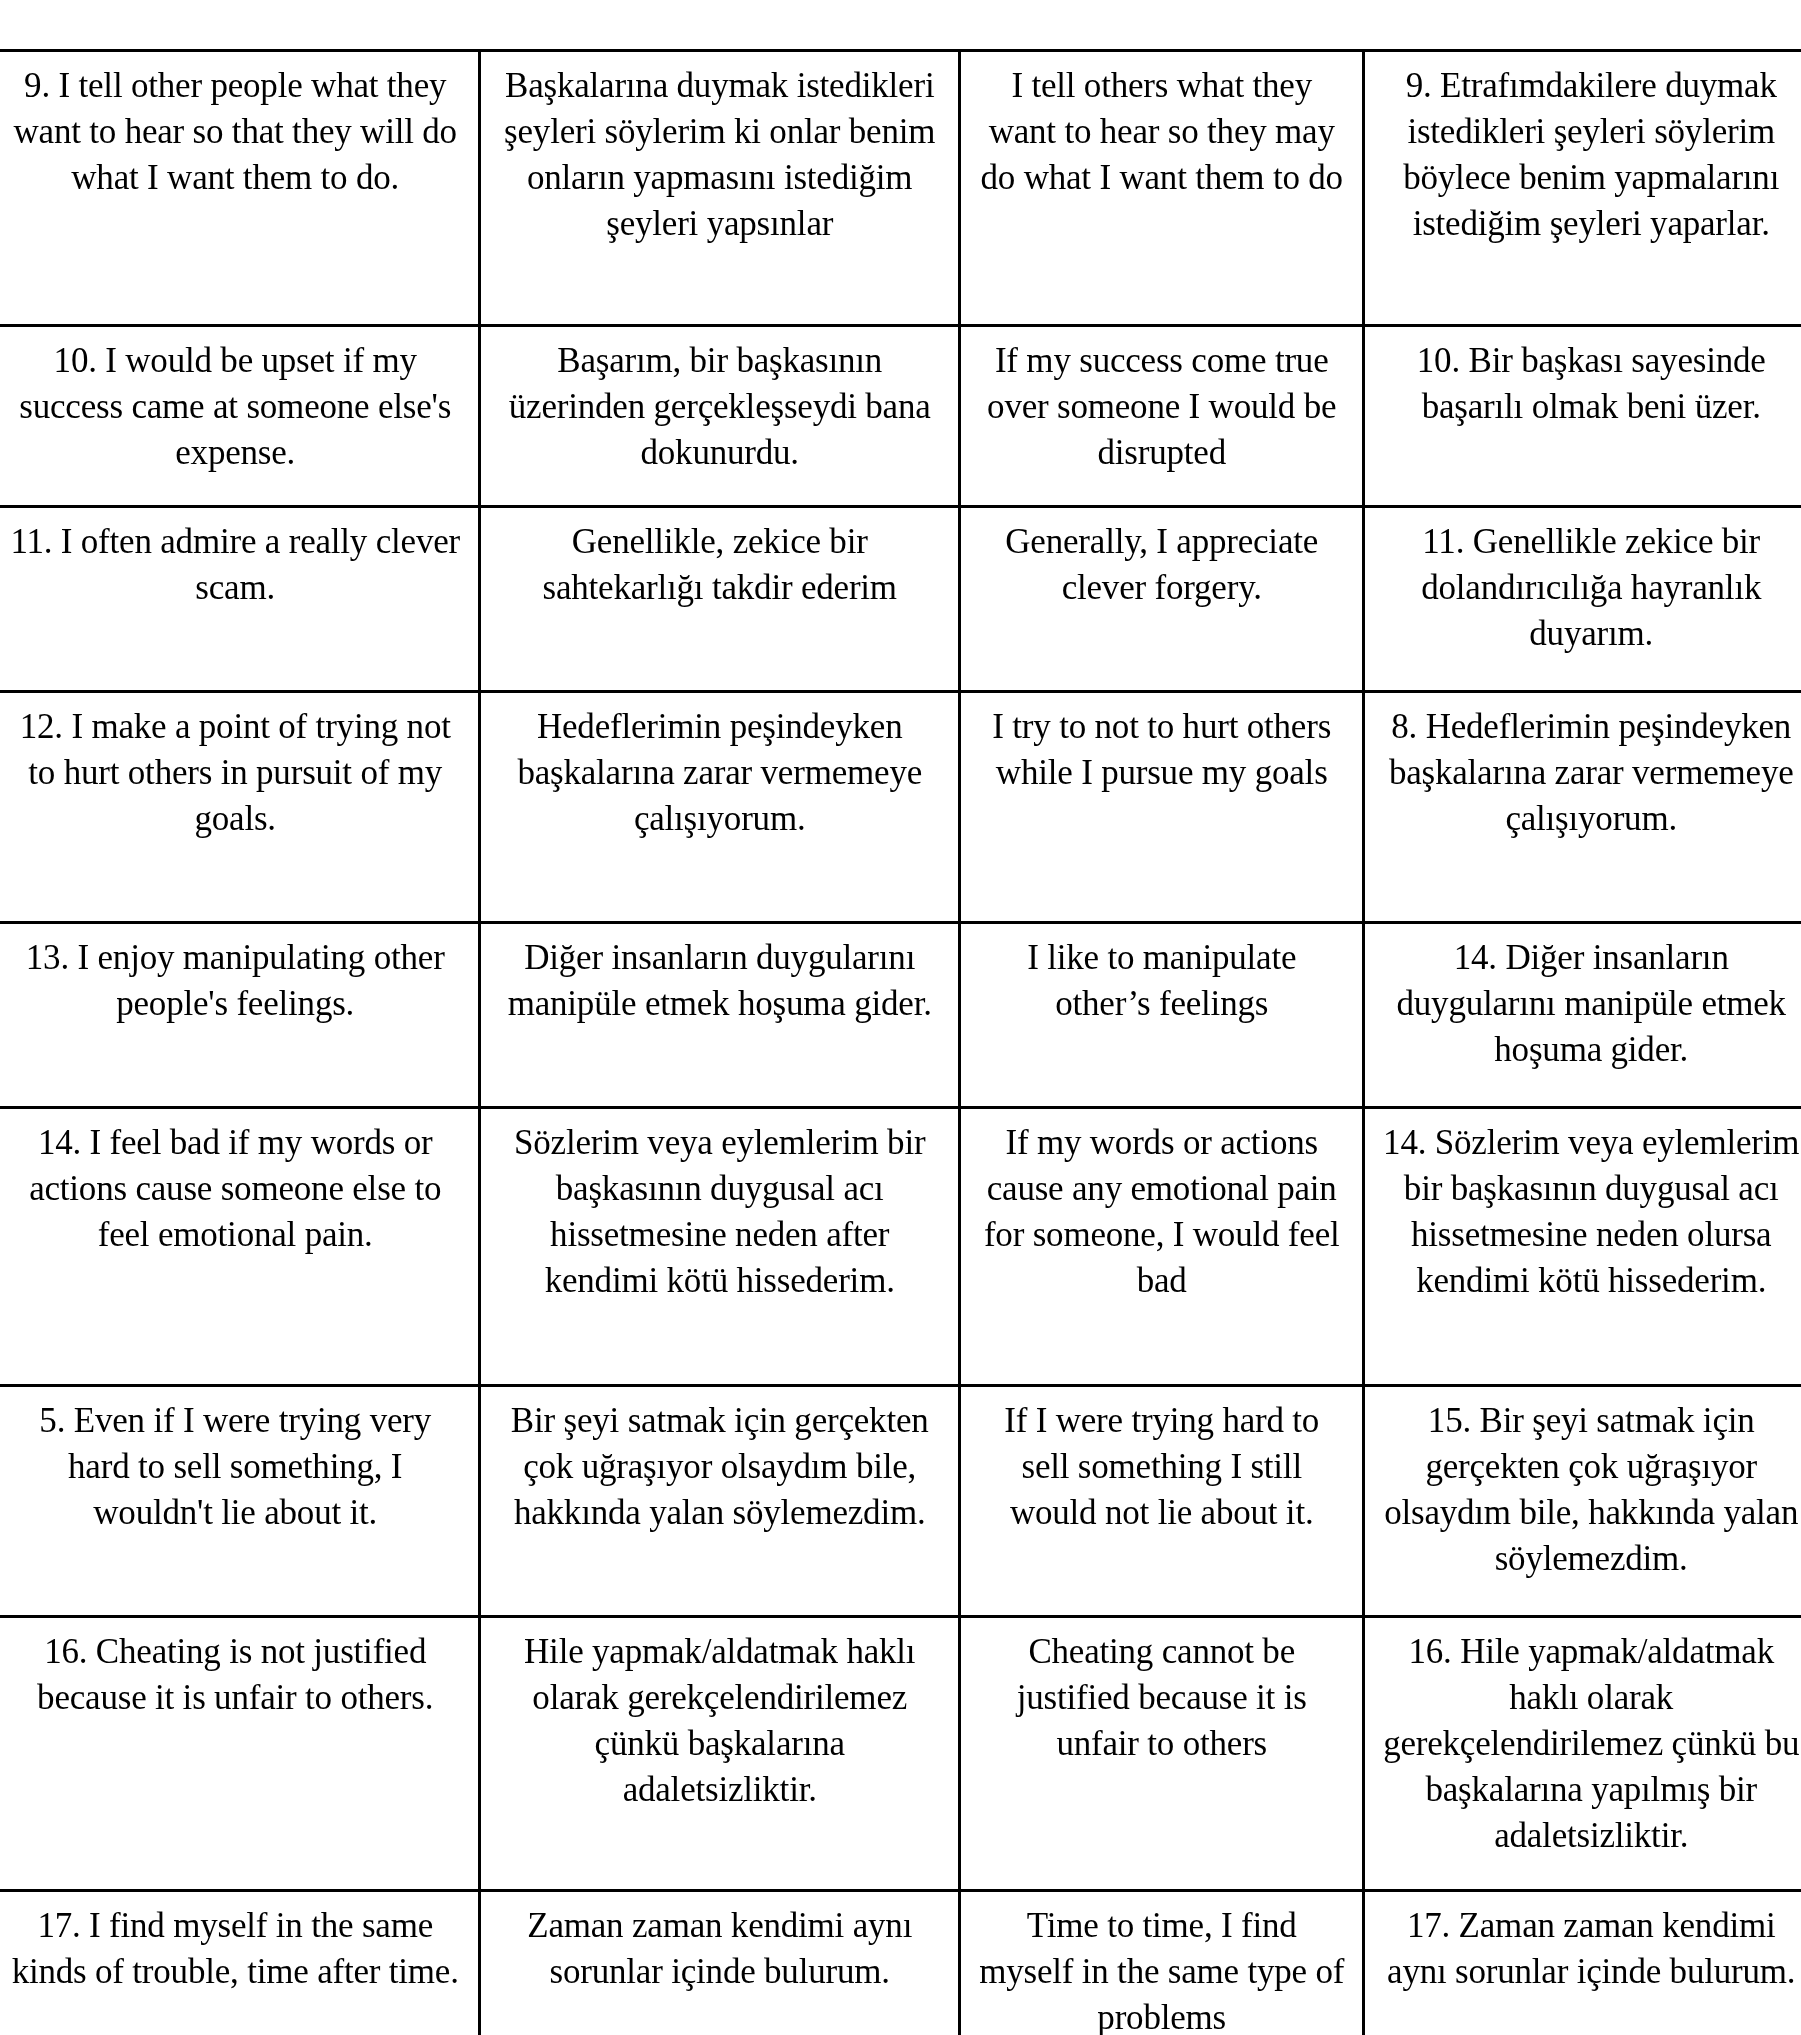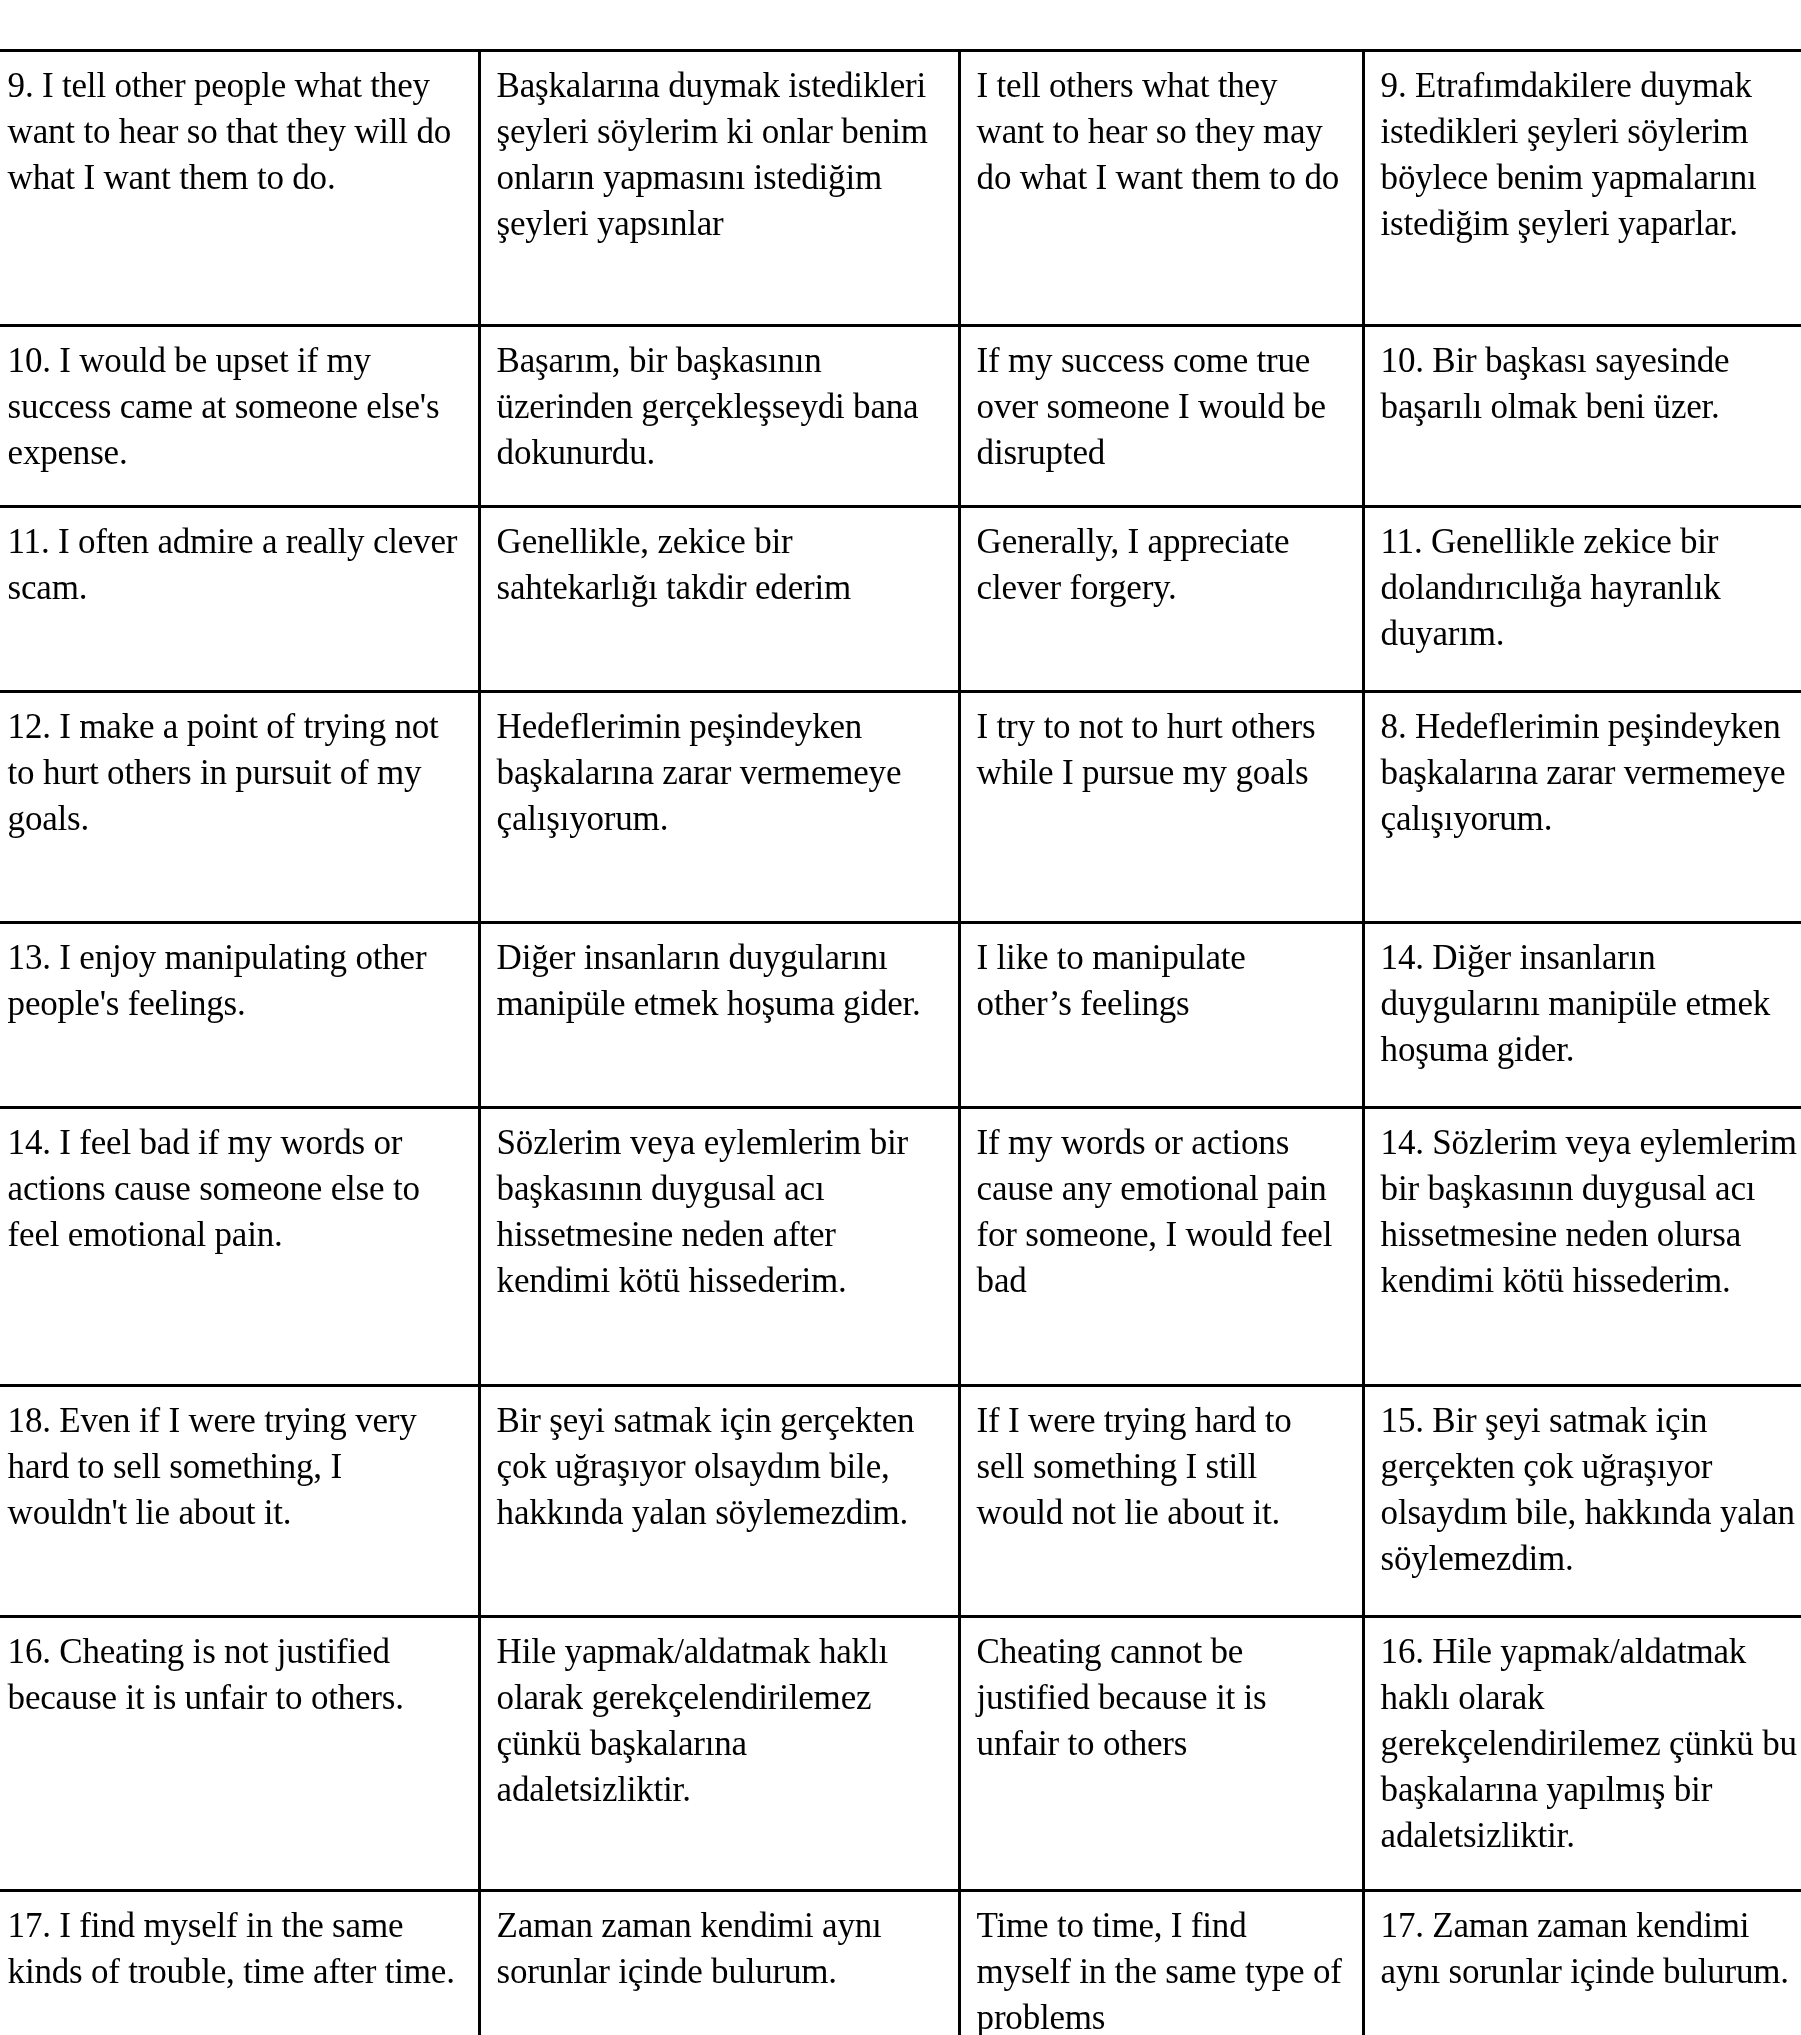--- a/index.html
+++ b/index.html
@@ -41,20 +41,21 @@
       word-wrap: break-word;
     }
     table.scale-table tr:first-child td { border-top-width: 3.9px; }
     col.c1 { width: 489px; }
     col.c2 { width: 480px; }
     col.c3 { width: 404px; }
     col.c4 { width: 455px; }
     td .cell-text {
       display: block;
       white-space: normal;
+      text-align: center;
     }
     
     td.col-original { padding-left: 7.7px; }
   </style>
 </head>
 <body>
 
 <div class="page">
   <table class="scale-table">
     <colgroup>
@@ -143,21 +144,21 @@
           </td>
         <td>
             <span class="cell-text">If my words or actions cause any emotional pain for someone, I would feel bad</span>
           </td>
         <td>
             <span class="cell-text">14. Sözlerim veya eylemlerim bir başkasının duygusal acı hissetmesine neden olursa kendimi kötü hissederim.</span>
           </td>
       </tr>
       <tr style="height:231px">
         <td class="col-original">
-            <span class="cell-text">18. Even if I were trying very hard to sell something, I wouldn't lie about it.</span>
+            <span class="cell-text">5. Even if I were trying very hard to sell something, I wouldn't lie about it.</span>
           </td>
         <td>
             <span class="cell-text">Bir şeyi satmak için gerçekten çok uğraşıyor olsaydım bile, hakkında yalan söylemezdim.</span>
           </td>
         <td>
             <span class="cell-text">If I were trying hard to sell something I still would not lie about it.</span>
           </td>
         <td>
             <span class="cell-text">15. Bir şeyi satmak için gerçekten çok uğraşıyor olsaydım bile, hakkında yalan söylemezdim.</span>
           </td>

